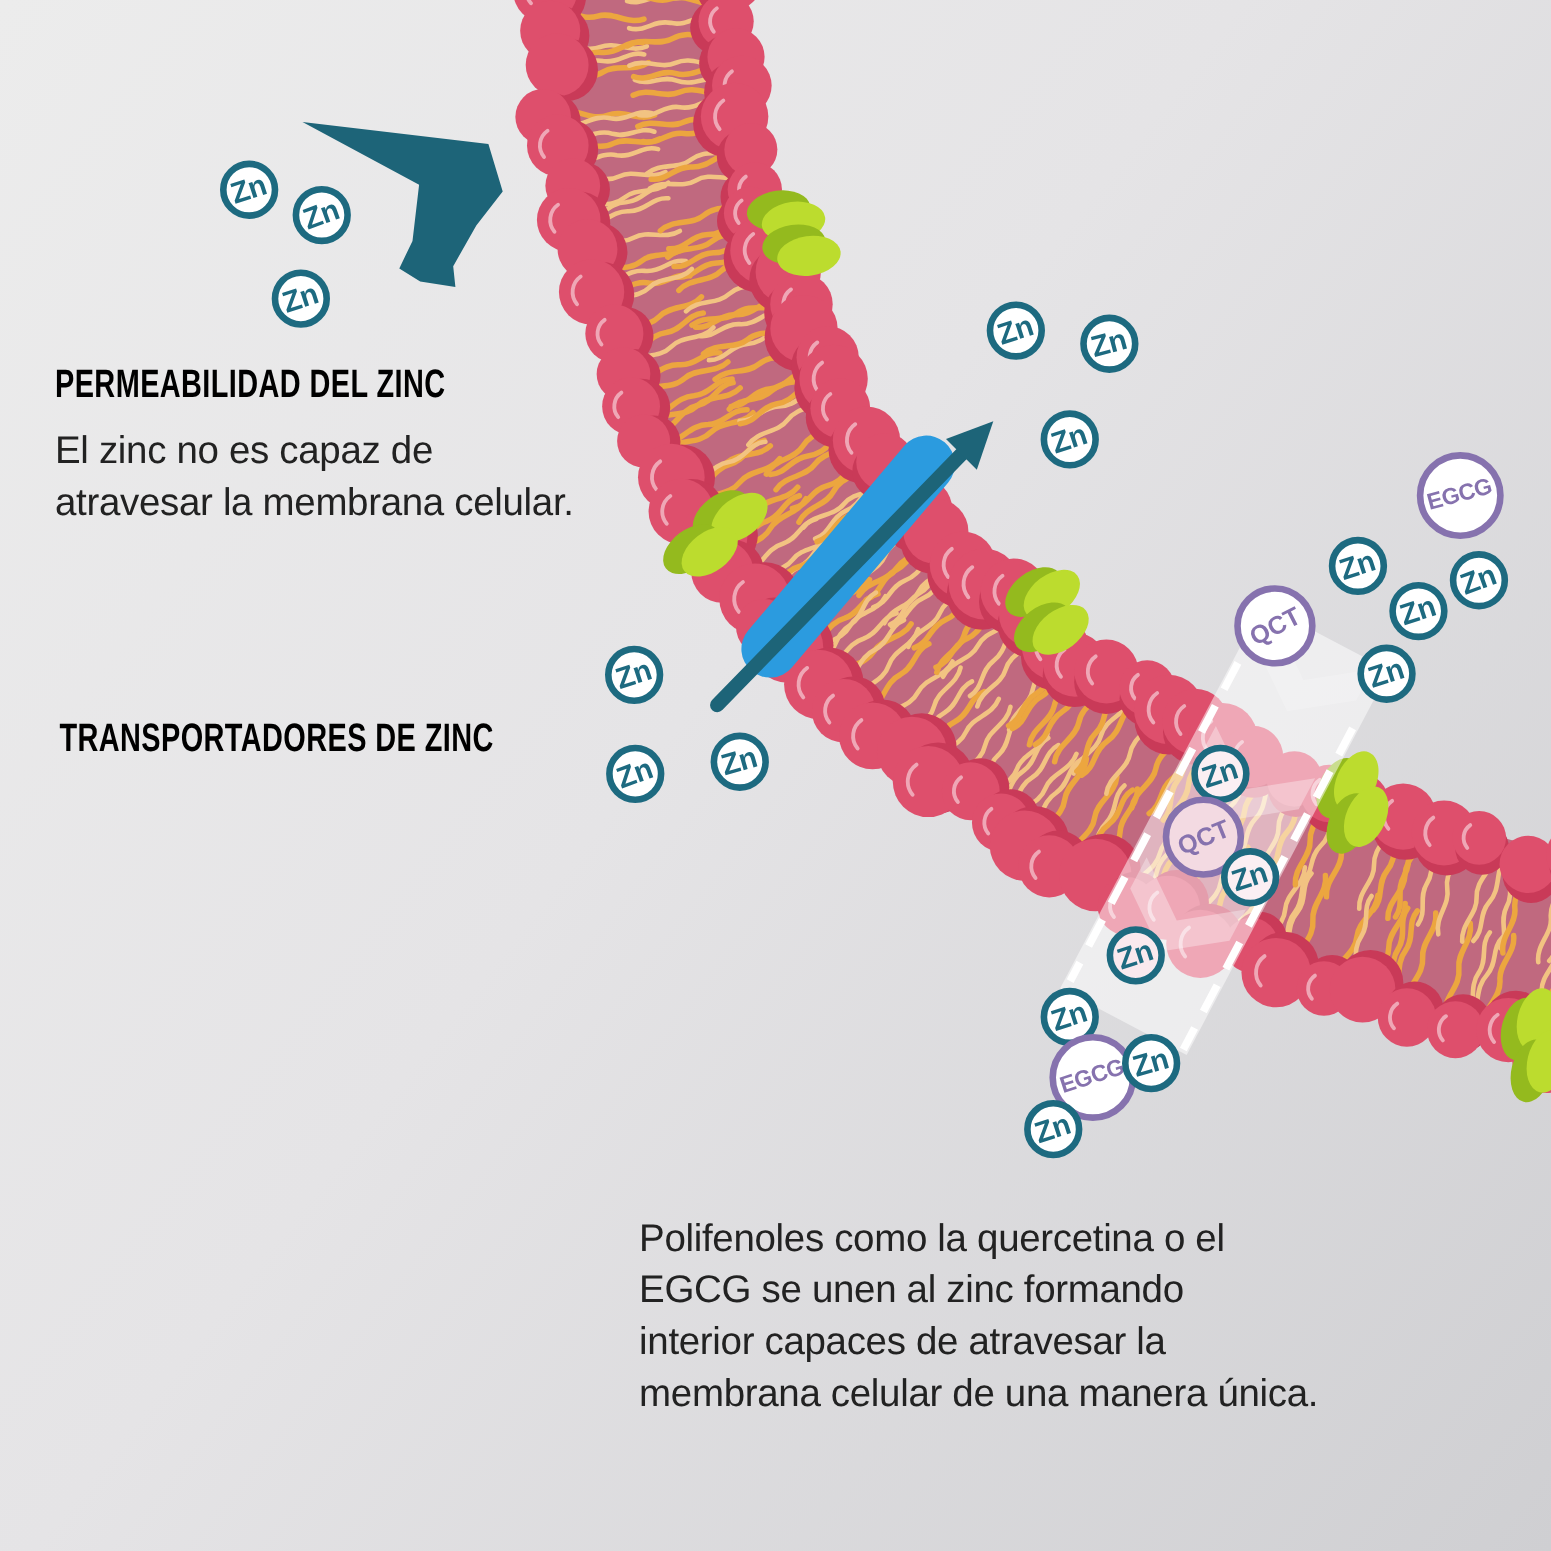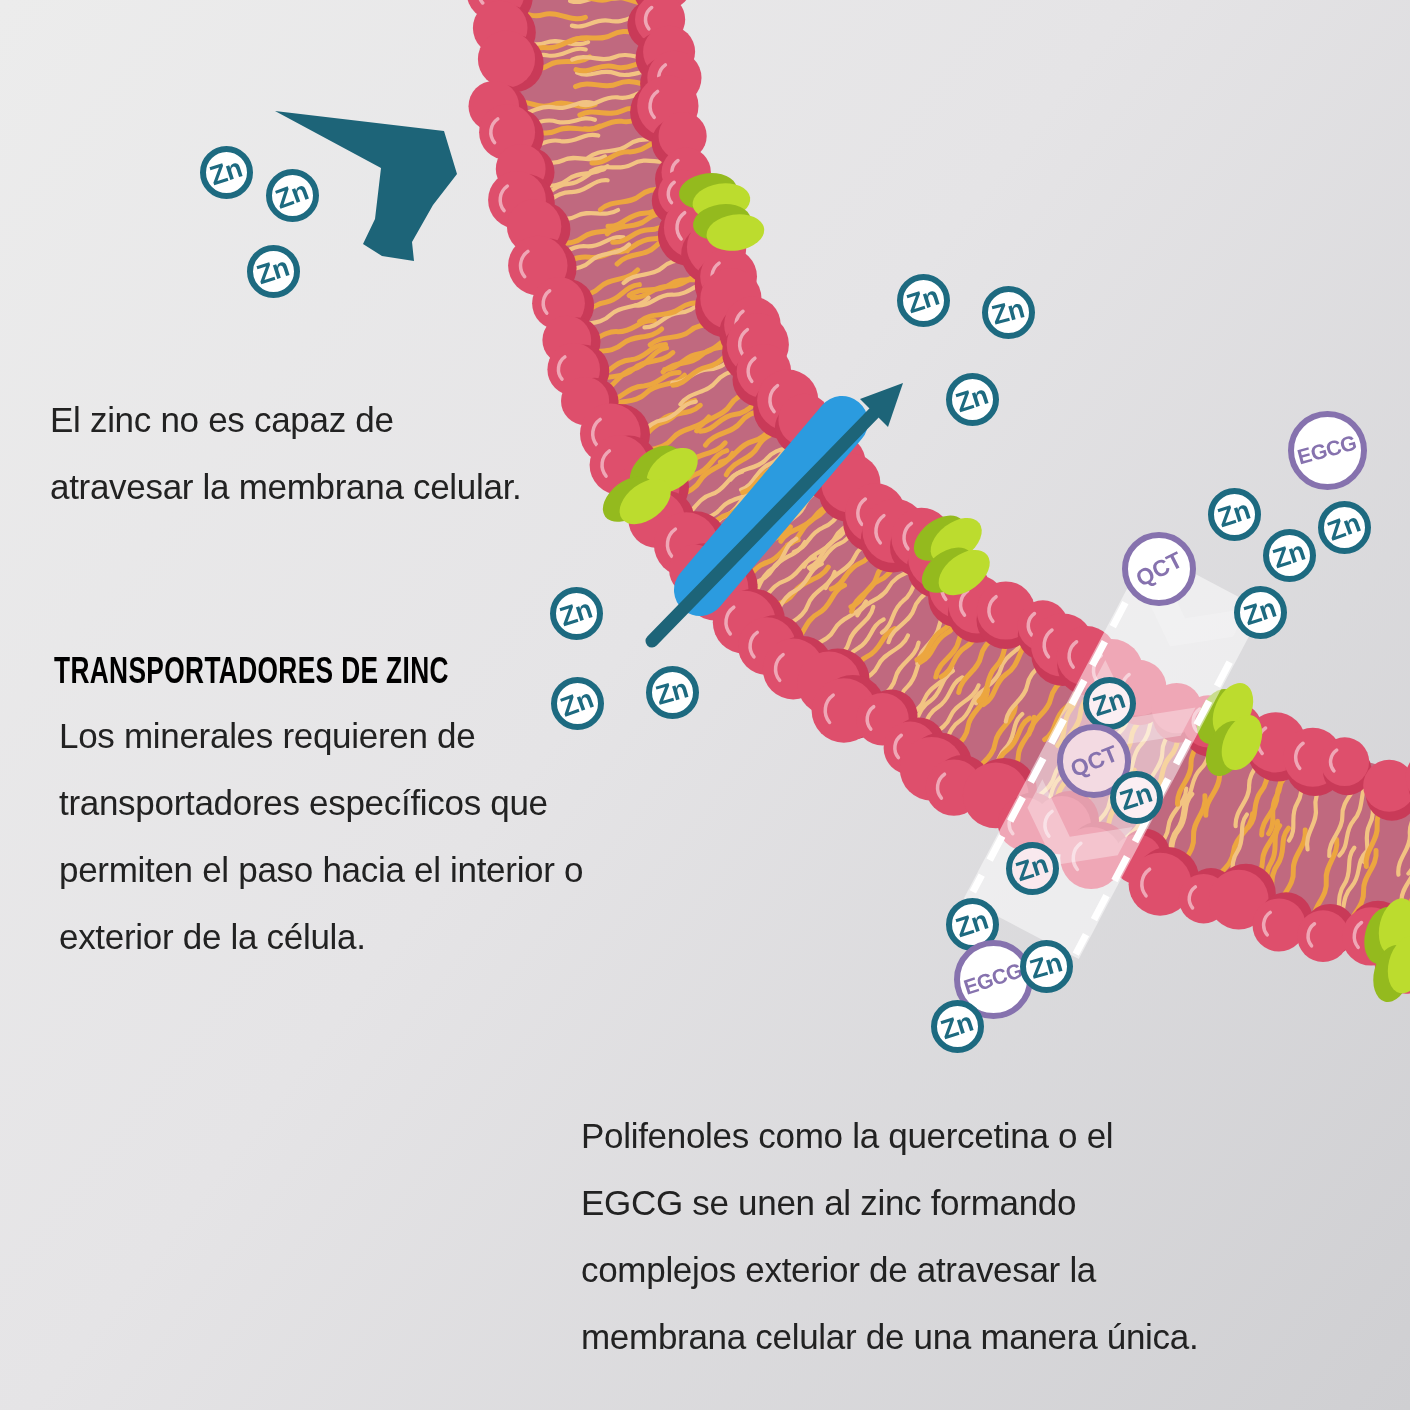--- a/index.html
+++ b/index.html
@@ -31,21 +31,21 @@
     color:var(--heading);white-space:nowrap;
   }
   .section-heading > span{
     display:inline-block;
     transform:scaleX(0.73);
     transform-origin:0 50%;
     letter-spacing:0.5px;
   }
   .section-body{
     position:absolute;margin:0;
-    font-size:35px;line-height:67px;letter-spacing:-0.3px;
+    font-size:35px;line-height:47px;letter-spacing:-0.3px;
     color:var(--body);white-space:pre-line;
   }
 </style>
 </head>
 <body>
 
 <div class="stage" id="stage" style="background: linear-gradient(128deg, rgb(236, 236, 236) 0%, rgb(229, 228, 230) 45%, rgb(207, 207, 210) 100%);">
 
   <svg id="scene" width="1410" height="1410" viewBox="0 0 1410 1410">
       <g>
@@ -617,29 +617,28 @@
       </div>
       <div class="mol zn" style="left: 1019.5px; top: 939.5px;">
         <span style="transform: rotate(-16deg);">Zn</span>
       </div>
       <div class="mol zn" style="left: 930.5px; top: 999.5px;">
         <span style="transform: rotate(-18deg);">Zn</span>
       </div>
     </div>
 
   <div class="layer">
+    <h2 class="section-heading" style="left:50px;top:329px">
+      <span>PERMEABILIDAD DEL ZINC</span>
+    </h2>
     <p class="section-body" style="left:50px;top:386px">El zinc no es capaz de
 atravesar la membrana celular.</p>
 
     <h2 class="section-heading" style="left:54px;top:651px">
       <span>TRANSPORTADORES DE ZINC</span>
     </h2>
-    <p class="section-body" style="left:59px;top:702px">Los minerales requieren de
-transportadores específicos que
-permiten el paso hacia el interior o
-exterior de la célula.</p>
 
     <p class="section-body" style="left:581px;top:1102px">Polifenoles como la quercetina o el
 EGCG se unen al zinc formando
-complejos exterior de atravesar la
+interior capaces de atravesar la
 membrana celular de una manera única.</p>
   </div>
 </div>
 
 </body></html>

